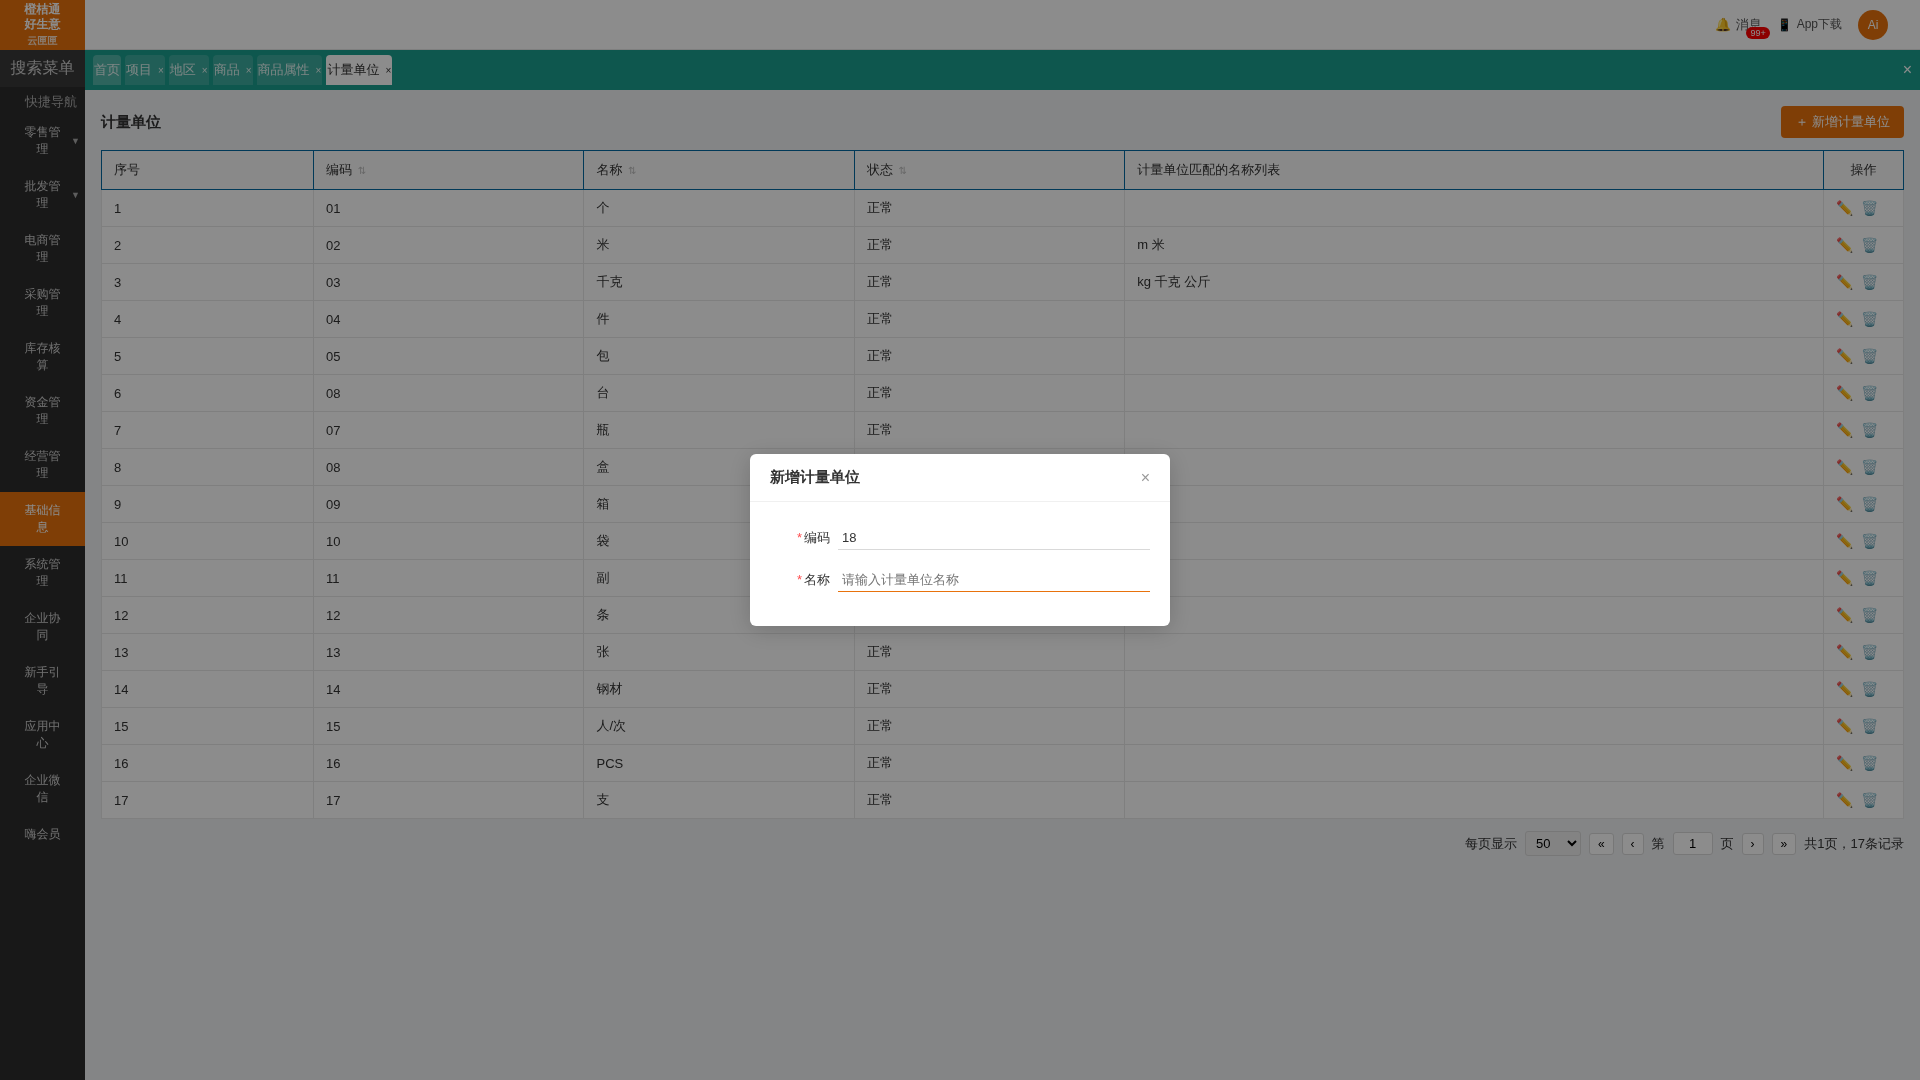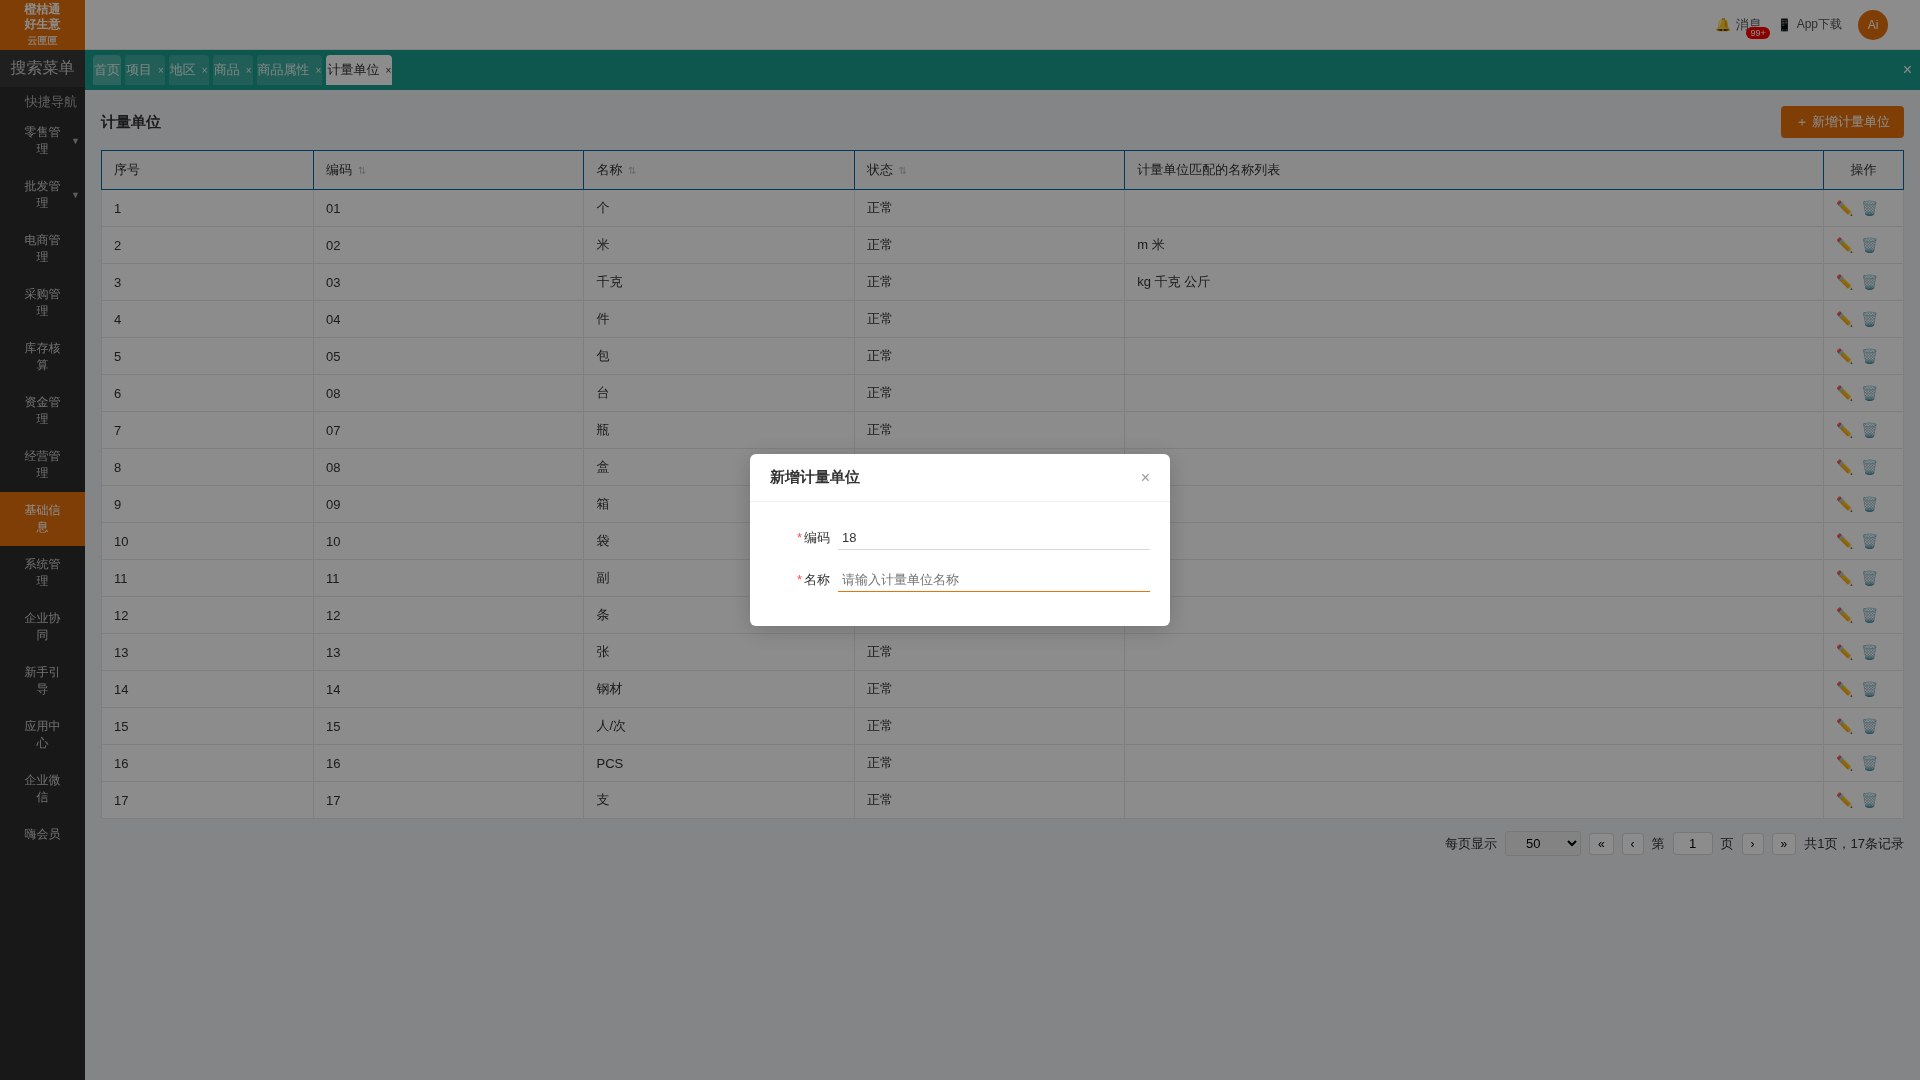--- a/index.html
+++ b/index.html
@@ -210,21 +210,21 @@
       width: 40px;
       border: 1px solid #d9d9d9;
       border-radius: 3px;
       padding: 3px 6px;
       text-align: center;
       font-size: 13px;
     }
     .per-page-select {
       border: 1px solid #d9d9d9;
       border-radius: 3px;
-      padding: 3px 16px;
+      padding: 3px 6px;
       font-size: 13px;
       cursor: pointer;
     }
 
     
     .modal-overlay {
       position: fixed;
       top: 0; left: 0; right: 0; bottom: 0;
       background: rgba(0,0,0,0.45);
       display: flex;

